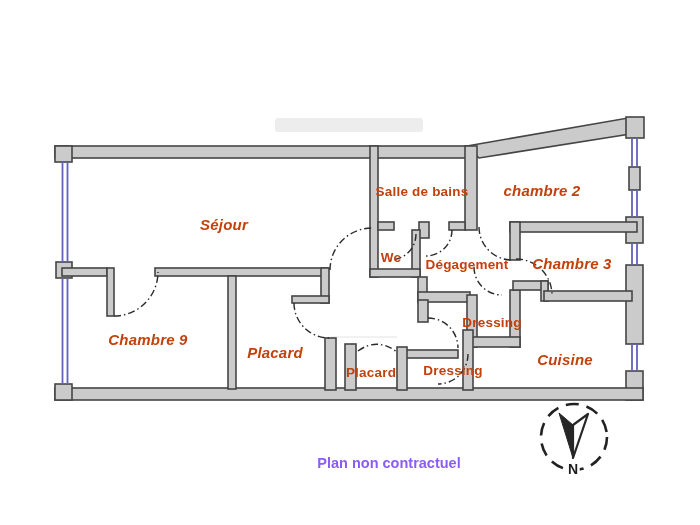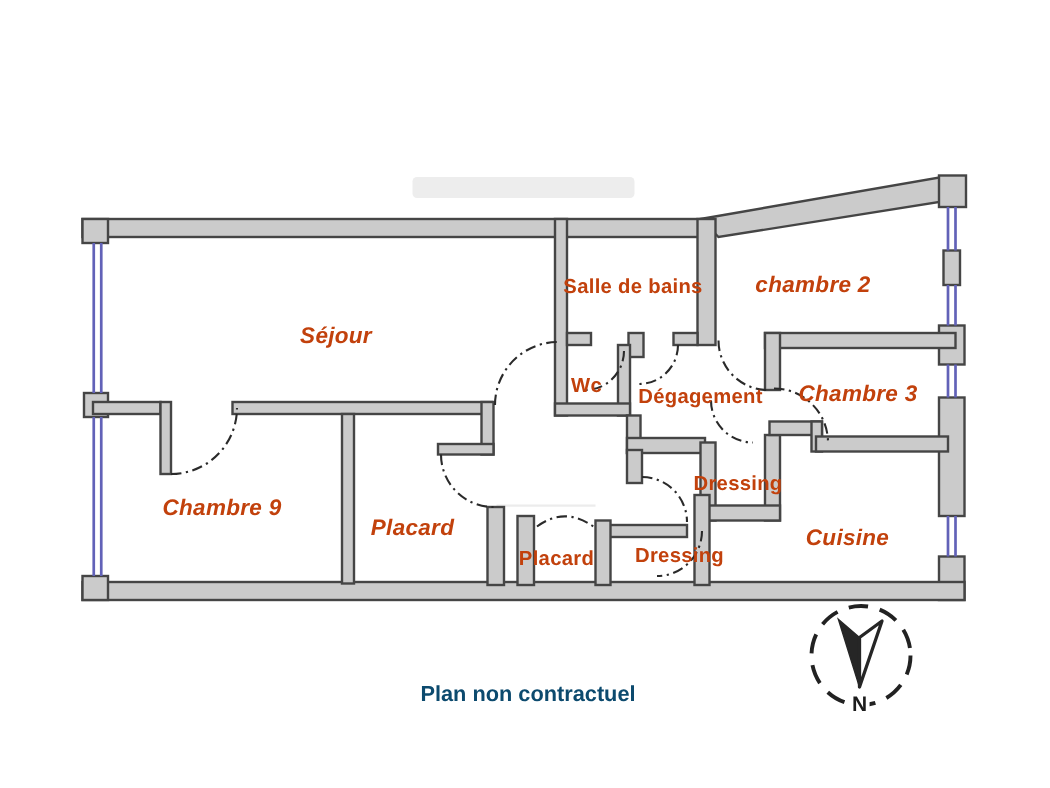--- a/index.html
+++ b/index.html
@@ -9,21 +9,21 @@
   }
   #plan-svg{position:absolute;left:0;top:0;}
   .room-label{
     position:absolute;transform:translate(-50%,-50%);
     font-weight:bold;color:#c2410c;white-space:nowrap;letter-spacing:0.2px;
   }
   .fs14{font-size:13.5px;}
   .fs15{font-size:15px;font-style:italic;}
   .footer-label{
     position:absolute;transform:translate(-50%,-50%);
-    font-weight:bold;color:#0c4a6e;font-size:14.5px;white-space:nowrap;
+    font-weight:bold;color:#8b5cf6;font-size:14.5px;white-space:nowrap;margin-left:37px;
   }
 </style>
 </head>
 <body>
 
 <div id="stage">
 
   <svg id="plan-svg" width="700" height="525" viewBox="0 0 700 525">
 
     <g>

